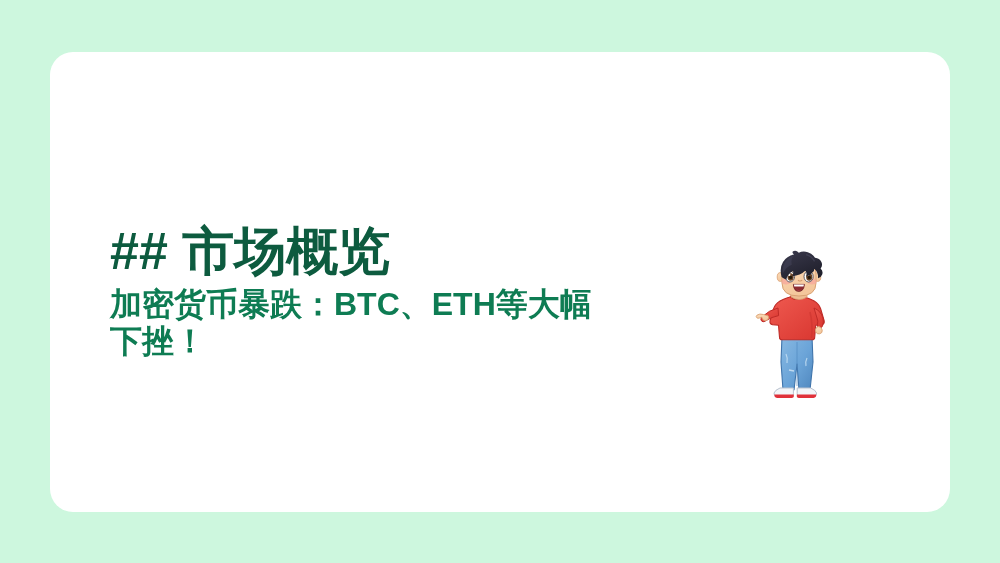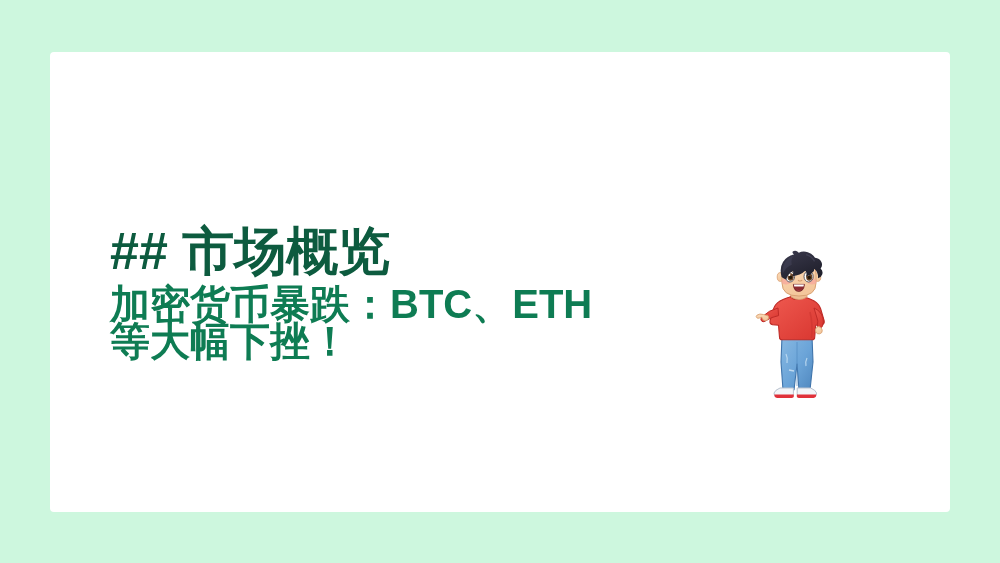--- a/index.html
+++ b/index.html
@@ -19,21 +19,21 @@
     background: #cdf7de;
     box-sizing: border-box;
   }
   #card {
     position: absolute;
     left: 50px;
     top: 52px;
     width: 900px;
     height: 460px;
     background: #ffffff;
-    border-radius: 4px;
+    border-radius: 23px;
     box-sizing: border-box;
   }
   #text-block {
     position: absolute;
     left: 60px;
     top: 168px;
     width: 540px;
   }
   #page-title {
     margin: 0;
@@ -42,21 +42,21 @@
     line-height: 62px;
     font-weight: bold;
     color: #0d5b3f;
     letter-spacing: 0px;
     white-space: nowrap;
   }
   #page-subtitle {
     margin: 0;
     margin-top: 4px;
     font-family: "Liberation Sans", "DejaVu Sans", sans-serif;
-    font-size: 40px;
+    font-size: 32px;
     line-height: 37px;
     font-weight: bold;
     color: #0e7c53;
     width: 490px;
   }
 
   
   #character {
     position: absolute;
     left: 700px;

